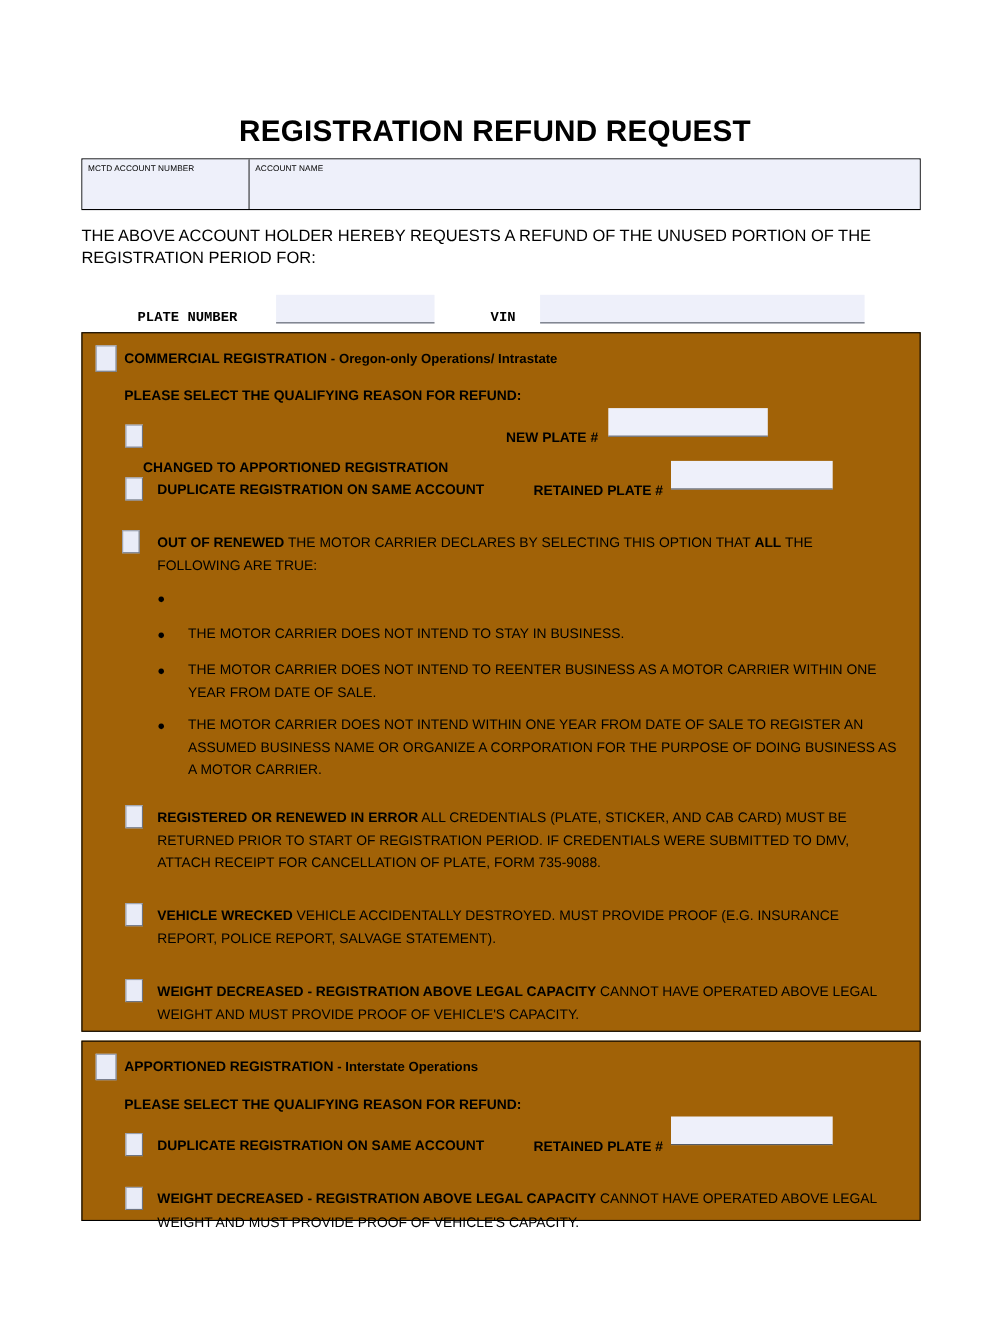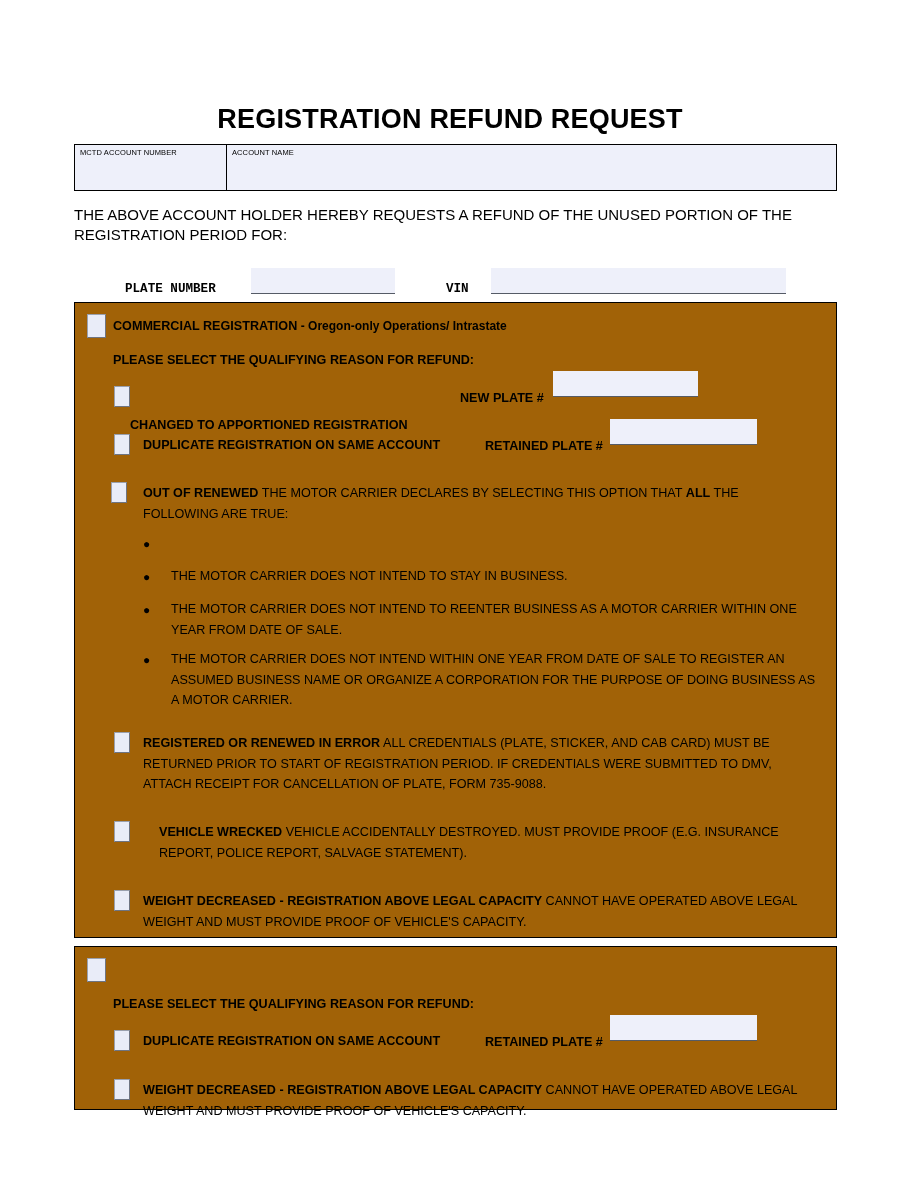--- a/index.html
+++ b/index.html
@@ -208,35 +208,39 @@
     <div class="bullet-dot" style="left:68px; top:351px;">●</div>
     <div class="para" style="left:96px; top:346px; width:650px;">THE MOTOR CARRIER DOES NOT INTEND WITHIN ONE YEAR FROM DATE OF SALE TO REGISTER AN ASSUMED BUSINESS NAME OR ORGANIZE A CORPORATION FOR THE PURPOSE OF DOING BUSINESS AS A MOTOR CARRIER.</div>
 
     <div class="cbox sm" style="left:39px; top:429px;"></div>
     <div class="para" style="left:68px; top:430px; width:672px;">
       <span class="b">REGISTERED OR RENEWED IN ERROR</span>
       <span>ALL CREDENTIALS (PLATE, STICKER, AND CAB CARD) MUST BE RETURNED PRIOR TO START OF REGISTRATION PERIOD.  IF CREDENTIALS WERE SUBMITTED TO DMV, ATTACH RECEIPT FOR CANCELLATION OF PLATE, FORM 735-9088.</span>
     </div>
 
     <div class="cbox sm" style="left:39px; top:518px;"></div>
-    <div class="para" style="left:84px; top:519px; width:672px;">
+    <div class="para" style="left:68px; top:519px; width:672px;">
       <span class="b">VEHICLE WRECKED</span>
       <span>VEHICLE ACCIDENTALLY DESTROYED.  MUST PROVIDE PROOF (E.G. INSURANCE REPORT, POLICE REPORT, SALVAGE STATEMENT).</span>
     </div>
 
     <div class="cbox sm" style="left:39px; top:587px;"></div>
     <div class="para" style="left:68px; top:588px; width:672px;">
       <span class="b">WEIGHT DECREASED - REGISTRATION ABOVE LEGAL CAPACITY</span>
       <span>CANNOT HAVE OPERATED ABOVE LEGAL WEIGHT AND MUST PROVIDE PROOF OF VEHICLE'S CAPACITY.</span>
     </div>
   </div>
 
   <div class="section-box" id="section-apportioned">
 
     <div class="cbox lg" style="left:12px; top:11px;"></div>
+    <div class="t" style="left:38px; top:13px;">
+      <span class="b">APPORTIONED REGISTRATION</span>
+      <span class="b" style="font-size:12px;">- Interstate Operations</span>
+    </div>
 
     <div class="t b" style="left:38px; top:47px;">PLEASE SELECT THE QUALIFYING REASON FOR REFUND:</div>
 
     <div class="cbox sm" style="left:39px; top:83px;"></div>
     <div class="t b" style="left:68px; top:84px;">DUPLICATE REGISTRATION ON SAME ACCOUNT</div>
     <div class="t b" style="left:410px; top:85px;">RETAINED PLATE #</div>
     <div class="fld-box" style="left:535px; top:68px; width:147px; height:26px;"></div>
 
     <div class="cbox sm" style="left:39px; top:132px;"></div>
     <div class="para" style="left:68px; top:133px; width:672px;">

